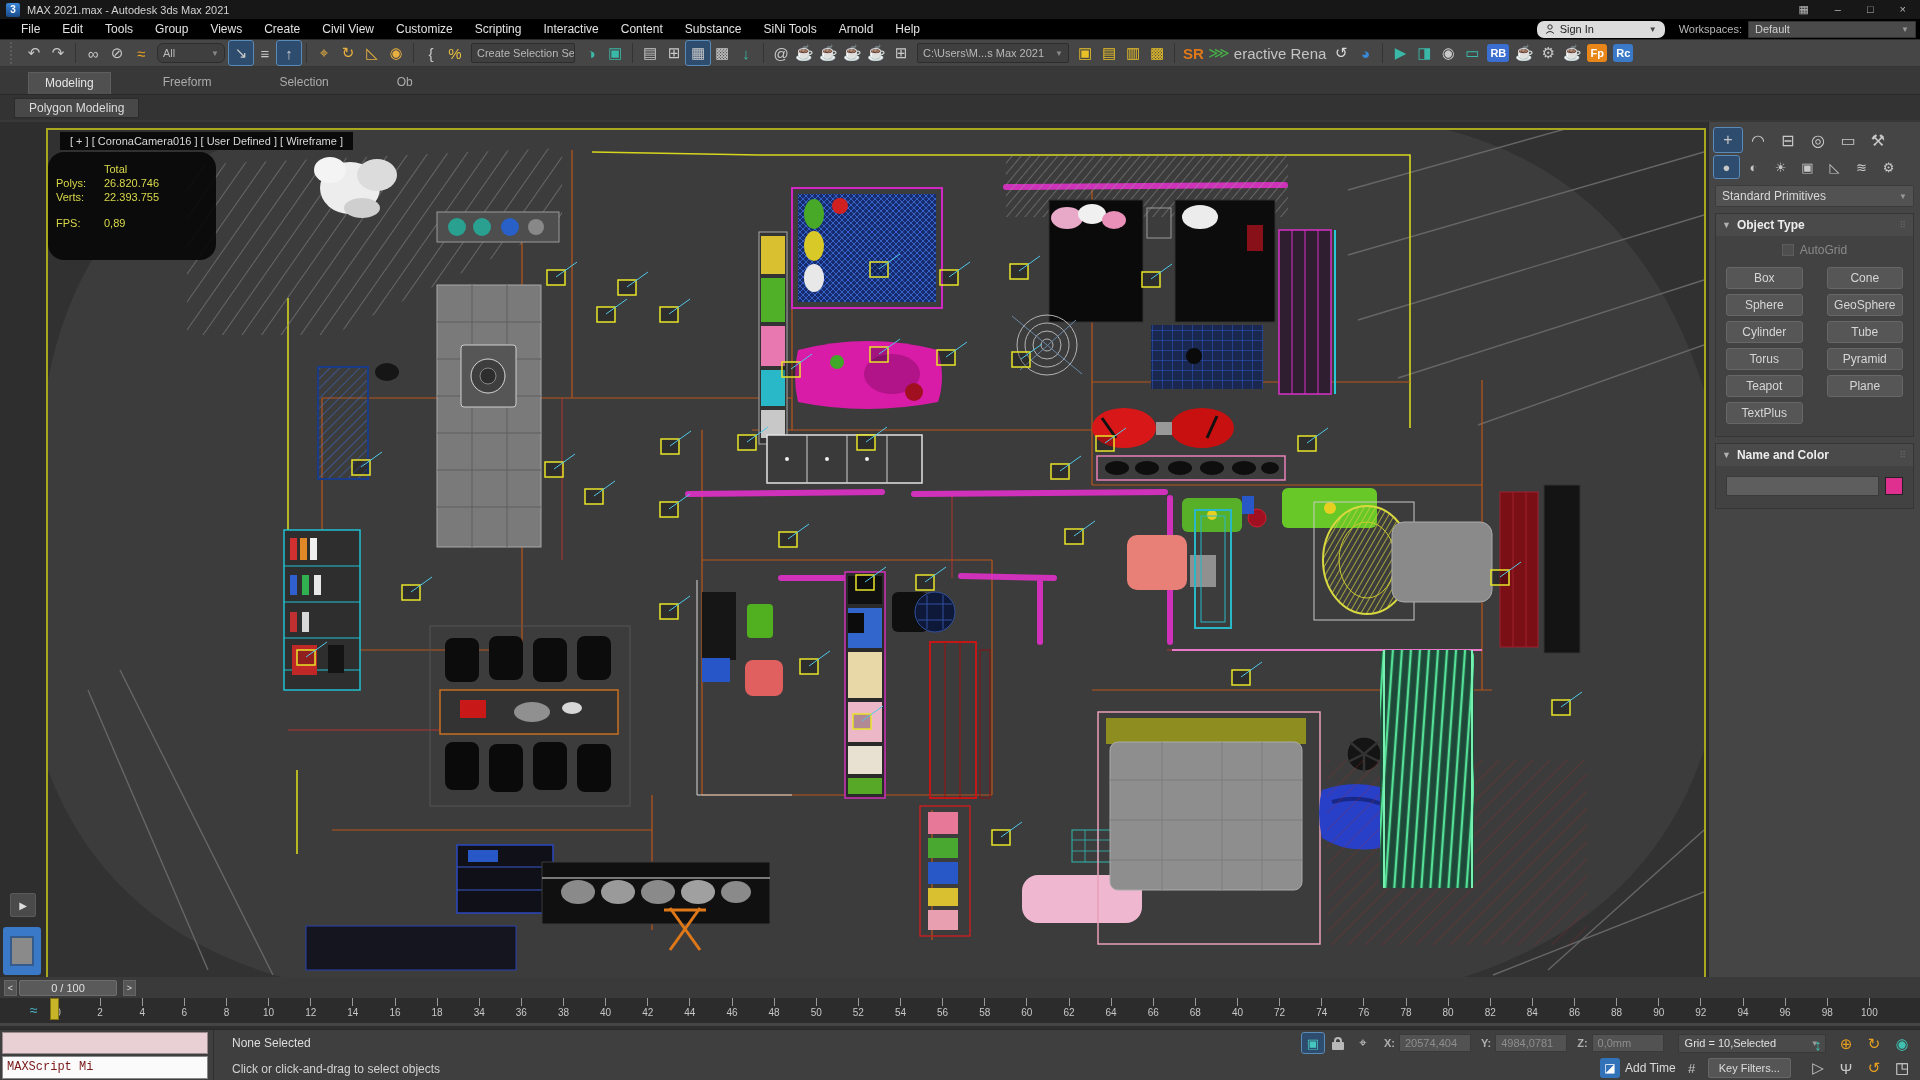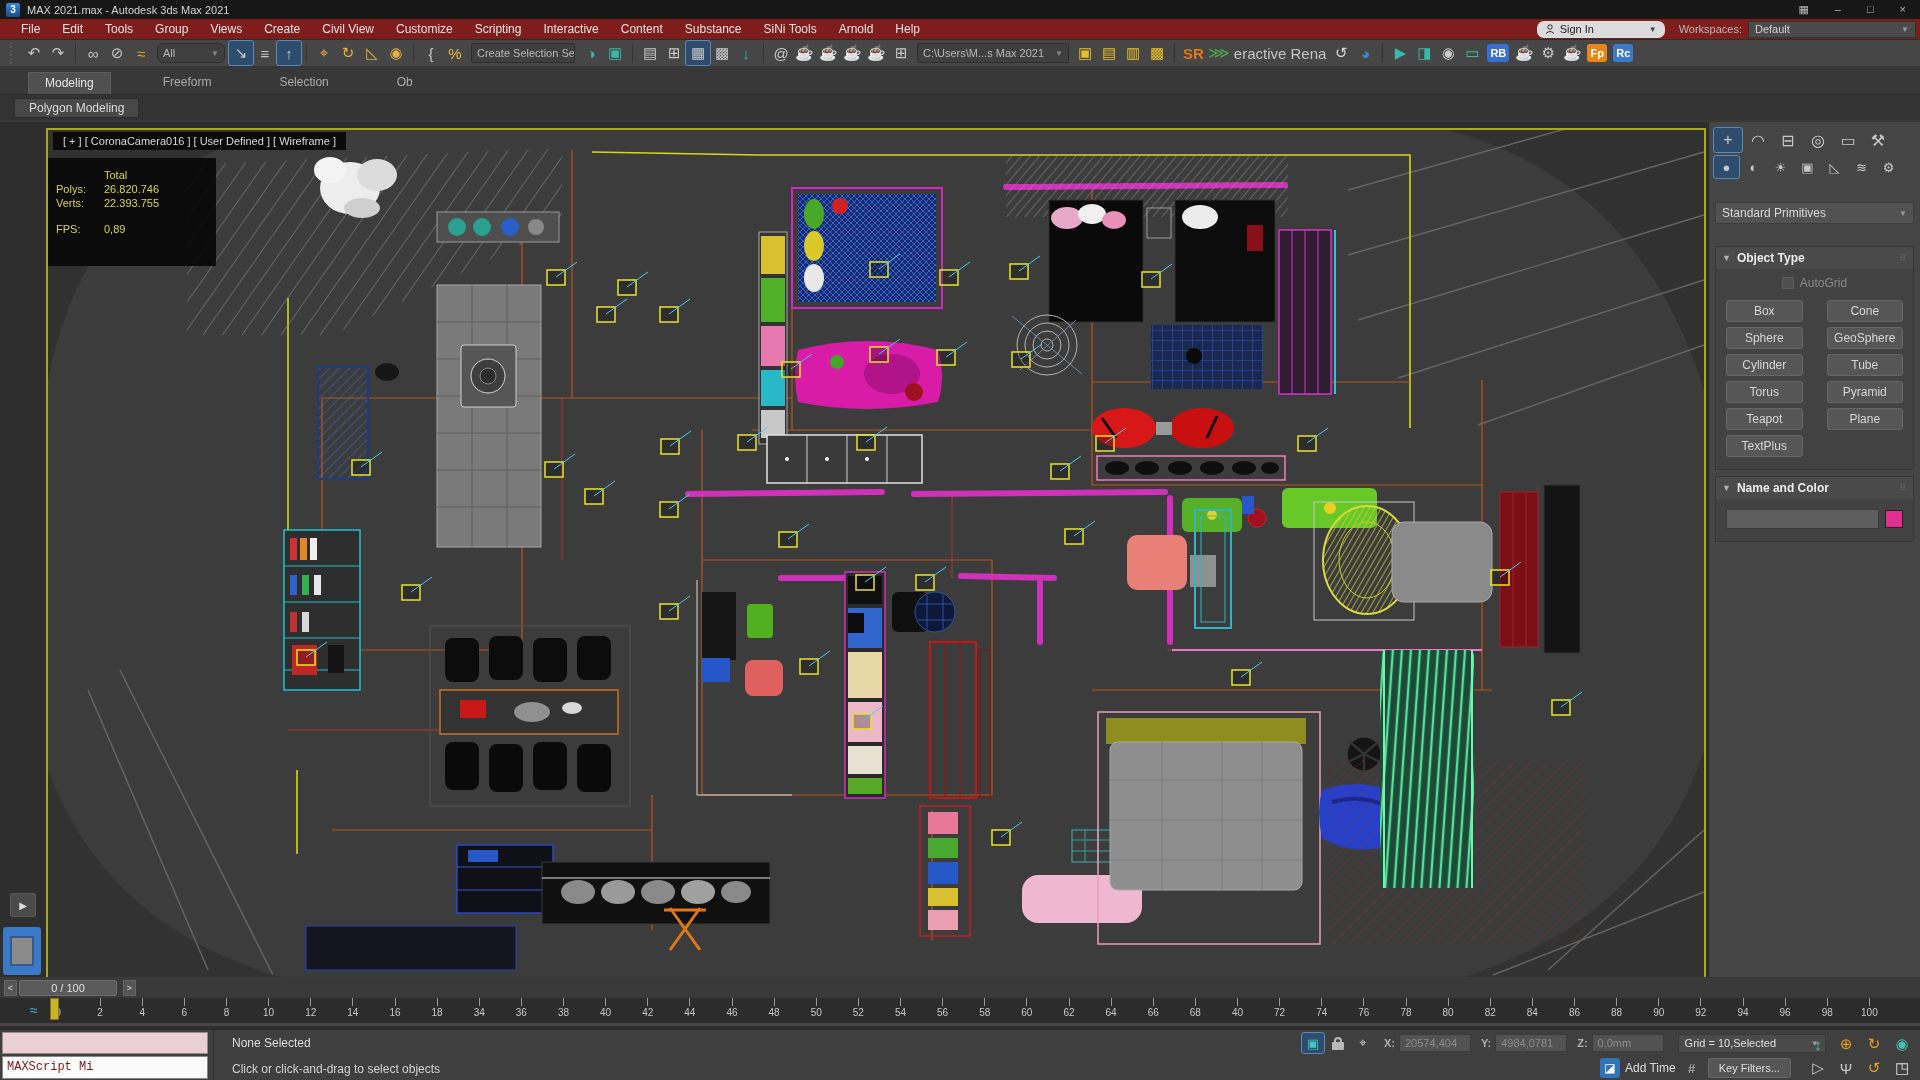--- a/index.html
+++ b/index.html
@@ -8,21 +8,21 @@
        font-family:"Liberation Sans",sans-serif;color:#ccc;overflow:hidden;font-size:12px;}
   
   .titlebar{position:absolute;left:0;top:0;width:1920px;height:19px;background:#171717;
             display:flex;align-items:center;padding:0 6px;gap:7px;}
   .applogo{width:14px;height:14px;background:linear-gradient(#3a86d8,#1a4a88);border-radius:2px;
            color:#fff;font-weight:bold;font-size:10px;display:flex;align-items:center;justify-content:center;}
   .title{color:#d2d2d2;font-size:11px;}
   .wincontrols{margin-left:auto;display:flex;gap:26px;padding-right:8px;color:#b8b8b8;font-size:11px;}
   .wincontrols span{cursor:default;}
   
-  .menubar{position:absolute;left:0;top:19px;width:1920px;height:21px;background:#7f1d1d;
+  .menubar{position:absolute;left:0;top:19px;width:1920px;height:21px;background:#000000;
            display:flex;align-items:center;border-bottom:1px solid #2c2c2c;}
   .menubar ul{list-style:none;margin:0;padding:0 0 0 10px;display:flex;gap:0;}
   .menubar li{padding:2px 11px;color:#e2e2e2;font-size:12px;cursor:default;}
   .signin{margin-left:auto;background:#dcdcdc;color:#222;height:17px;display:flex;align-items:center;
           gap:5px;padding:0 8px;border-radius:7px;font-size:11px;width:128px;}
   .signin .caret{margin-left:auto;font-size:8px;color:#444;}
   .wslabel{color:#b8b8b8;font-size:11px;margin:0 6px 0 14px;}
   .wsdrop{width:168px;height:17px;background:#4a4a4a;border:1px solid #333;color:#cfcfcf;
           display:flex;align-items:center;padding:0 6px;font-size:11px;margin-right:4px;}
   .wsdrop .caret{margin-left:auto;font-size:8px;color:#999;}
@@ -52,37 +52,37 @@
   
   .leftstrip{position:absolute;left:0;top:122px;width:46px;height:855px;background:#2e2e2e;}
   .flyout-btn{position:absolute;left:10px;top:771px;width:26px;height:24px;background:#4a4a4a;
               border:1px solid #5a5a5a;border-radius:2px;color:#ddd;font-size:10px;
               display:flex;align-items:center;justify-content:center;}
   .layout-btn{position:absolute;left:3px;top:805px;width:38px;height:48px;background:#3a78c8;
               border-radius:3px;display:flex;align-items:center;justify-content:center;}
   .layout-btn .inner{width:24px;height:30px;background:#8a8a8a;border:2px solid #355a8c;}
   .viewport{position:absolute;left:46px;top:128px;width:1660px;height:853px;background:#3c3c3c;
             border:2px solid #a8a81e;overflow:hidden;}
-  .vplabel{position:absolute;left:5px;top:2px;background:#0a0a0a;color:#d8d8d8;font-size:11px;
+  .vplabel{position:absolute;left:12px;top:2px;background:#0a0a0a;color:#d8d8d8;font-size:11px;
            padding:3px 10px;z-index:5;}
-  .vpstats{position:absolute;left:0px;top:28px;width:168px;height:108px;background:rgba(8,8,8,.92);
-           color:#d8d84a;font-size:11px;padding:10px 8px;z-index:5;line-height:14px;}
+  .vpstats{position:absolute;left:0px;top:22px;width:168px;height:108px;background:rgba(8,8,8,.92);
+           color:#d8d84a;font-size:11px;padding:10px 8px;z-index:5;line-height:14px;border-radius:16px;}
   .vpstats .r{display:flex;}
   .vpstats .l{width:48px;}
   .vpstats .total{padding-left:48px;}
   .vpstats .fps{margin-top:12px;}
   .plan-svg{position:absolute;left:0;top:0;}
   
   .cpanel{position:absolute;left:1708px;top:122px;width:212px;height:855px;background:#454545;
           border-left:1px solid #2a2a2a;padding:4px 5px;}
   .cp-tabs,.cp-cats{display:flex;gap:2px;padding:2px 0;}
   .cp-tabs .tbtn{font-size:16px;width:28px;}
   .cp-cats .tbtn{font-size:13px;width:25px;height:22px;}
   .cp-drop{height:22px;background:#525252;border:1px solid #3c3c3c;border-radius:2px;display:flex;
-           align-items:center;padding:0 6px;color:#d8d8d8;font-size:12px;margin:22px 1px;}
+           align-items:center;padding:0 6px;color:#d8d8d8;font-size:12px;margin:5px 1px;}
   .cp-drop .caret{margin-left:auto;font-size:8px;color:#999;}
   .rollout{background:#424242;border:1px solid #363636;margin:6px 1px;}
   .rollhead{height:22px;display:flex;align-items:center;padding:0 6px;gap:6px;background:#4a4a4a;}
   .rollhead .arr{color:#b0b0b0;font-size:9px;}
   .rollhead .t{font-weight:bold;color:#ececec;font-size:12px;}
   .rollhead .grip{margin-left:auto;color:#6a6a6a;font-size:9px;letter-spacing:1px;}
   .autogrid{display:flex;align-items:center;gap:6px;justify-content:center;padding:7px 0 3px;}
   .cbox{width:12px;height:12px;background:#4e4e4e;border:1px solid #5c5c5c;}
   .autogrid .lab{color:#8a8a8a;font-size:12px;}
   .btngrid{display:grid;grid-template-columns:1fr 1fr;gap:5px 24px;padding:7px 10px 12px;}

